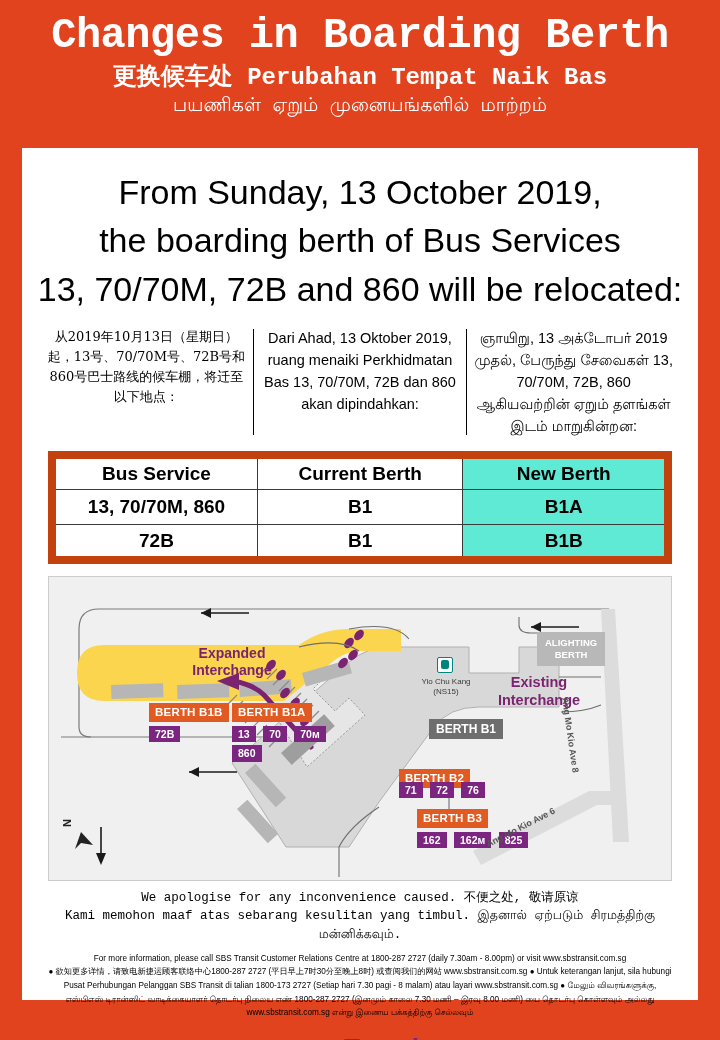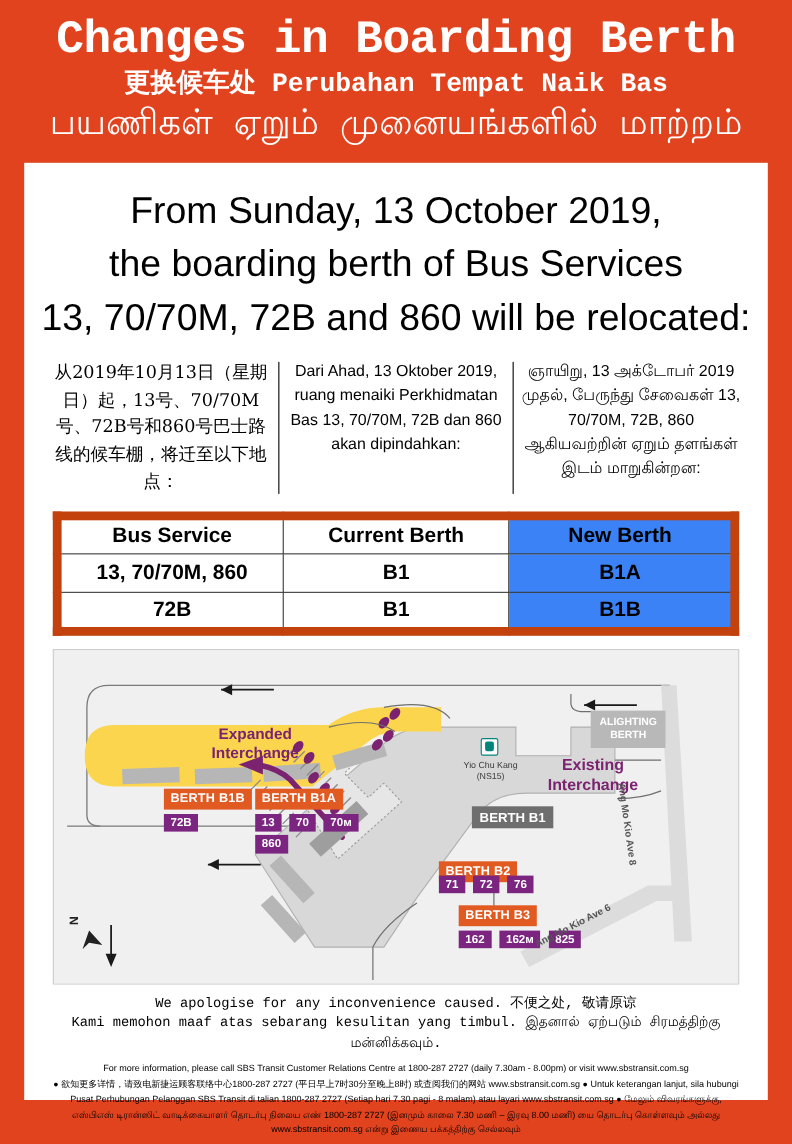--- a/index.html
+++ b/index.html
@@ -30,21 +30,21 @@
     line-height: 1.05;
     white-space: nowrap;
   }
   .title-zh-ms {
     font-size: 24px;
     font-weight: bold;
     margin-top: 6px;
     line-height: 1.15;
   }
   .title-ta {
-    font-size: 32px;
+    font-size: 19px;
     font-weight: normal;
     margin-top: 3px;
     line-height: 1.2;
   }
 
   
   .body-card {
     position: absolute;
     left: 22px; top: 148px;
     width: 676px; height: 852px;
@@ -72,21 +72,21 @@
   .lang-col {
     flex: 1 1 0;
     text-align: center;
     font-size: 14.5px;
     line-height: 1.52;
     color: #000;
     padding: 0 7px;
   }
   .lang-col.zh {
     font-family: "DejaVu Serif", serif;
-    font-size: 16px;
+    font-size: 13px;
     line-height: 1.55;
   }
   .divider {
     width: 1px;
     background: #000;
     margin: 2px 0;
     flex: 0 0 1px;
   }
 
   
@@ -100,21 +100,21 @@
     border: 1px solid #3a3a3a;
     text-align: center;
     font-weight: bold;
     height: 35px;
     color: #000;
   }
   .berth-table th { font-size: 19px; }
   .berth-table td { font-size: 19px; }
   .col-a { width: 208px; }
   .col-b { width: 208px; margin-left: 28px; }
-  .col-c { width: 208px; background: #3b82f6; color: #ffffff; }
+  .col-c { width: 208px; background: #5eead4; color: #ffffff; }
 
   
   .map-wrap {
     margin: 12px auto 0 auto;
     width: 624px; height: 305px;
     background: #f0f0f0;
     border: 1px solid #cccccc;
     position: relative;
     overflow: hidden;
   }
@@ -444,21 +444,21 @@
       <div class="l1">We apologise for any inconvenience caused. 不便之处, 敬请原谅</div>
       <div class="l2">Kami memohon maaf atas sebarang kesulitan yang timbul. இதனால் ஏற்படும் சிரமத்திற்கு மன்னிக்கவும்.</div>
     </div>
 
     <div class="finefoot">
       <div class="r1">For more information, please call SBS Transit Customer Relations Centre at 1800-287 2727 (daily 7.30am - 8.00pm) or visit www.sbstransit.com.sg</div>
       <div>
         <span class="bullet">●</span>
         <span>欲知更多详情，请致电新捷运顾客联络中心1800-287 2727 (平日早上7时30分至晚上8时) 或查阅我们的网站 www.sbstransit.com.sg</span>
         <span class="bullet">●</span>
-        <span>Untuk keterangan lanjut, sila hubungi Pusat Perhubungan Pelanggan SBS Transit di talian 1800-287 2727 (Setiap hari 7.30 pagi - 8 malam) atau layari www.sbstransit.com.sg</span>
+        <span>Untuk keterangan lanjut, sila hubungi Pusat Perhubungan Pelanggan SBS Transit di talian 1800-173 2727 (Setiap hari 7.30 pagi - 8 malam) atau layari www.sbstransit.com.sg</span>
         <span class="bullet">●</span>
         <span>மேலும் விவரங்களுக்கு, எஸ்பிஎஸ் டிரான்ஸிட் வாடிக்கையாளர் தொடர்பு நிலைய எண் 1800-287 2727 (இனமும் காலை 7.30 மணி – இரவு 8.00 மணி) யை தொடர்பு கொள்ளவும் அல்லது www.sbstransit.com.sg என்று இணைய பக்கத்திற்கு செல்லவும்</span>
       </div>
     </div>
 
     <div class="logo-row">
       <div class="logo">
         <svg class="swoosh" viewBox="0 0 112 12">
           <path d="M 2 9 Q 40 -2 106 2 Q 60 4 6 10 Z" fill="#E1431F"></path>
         </svg>

